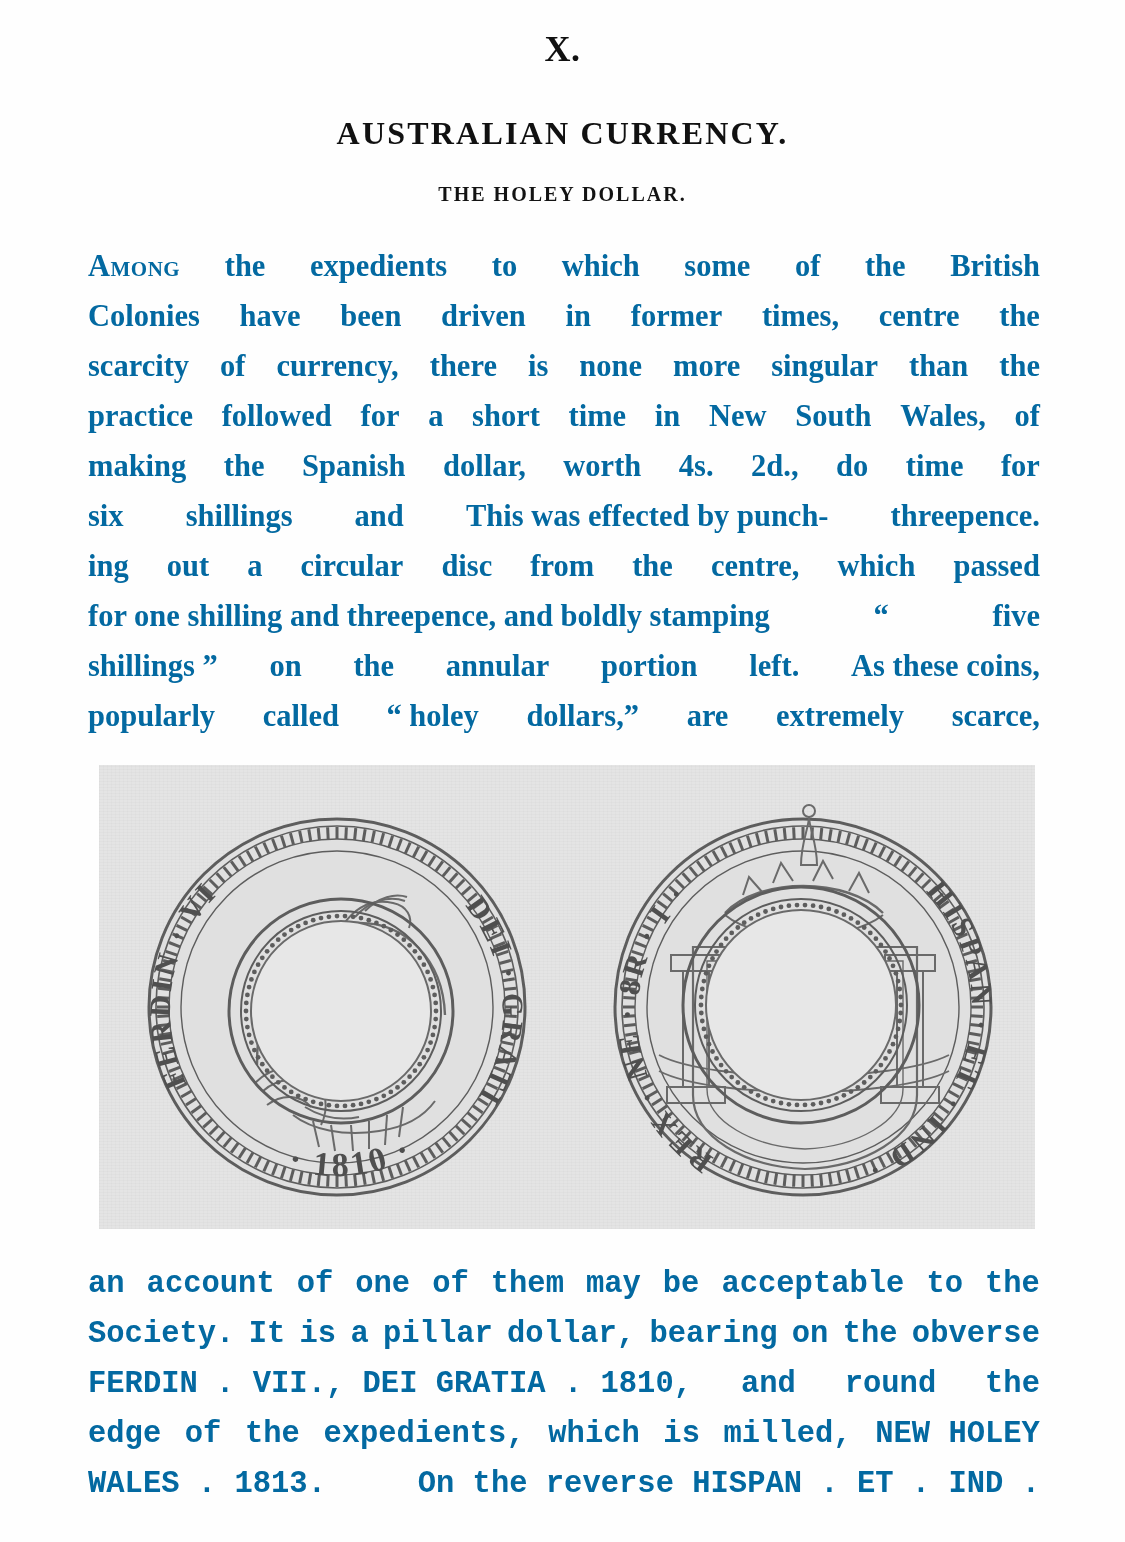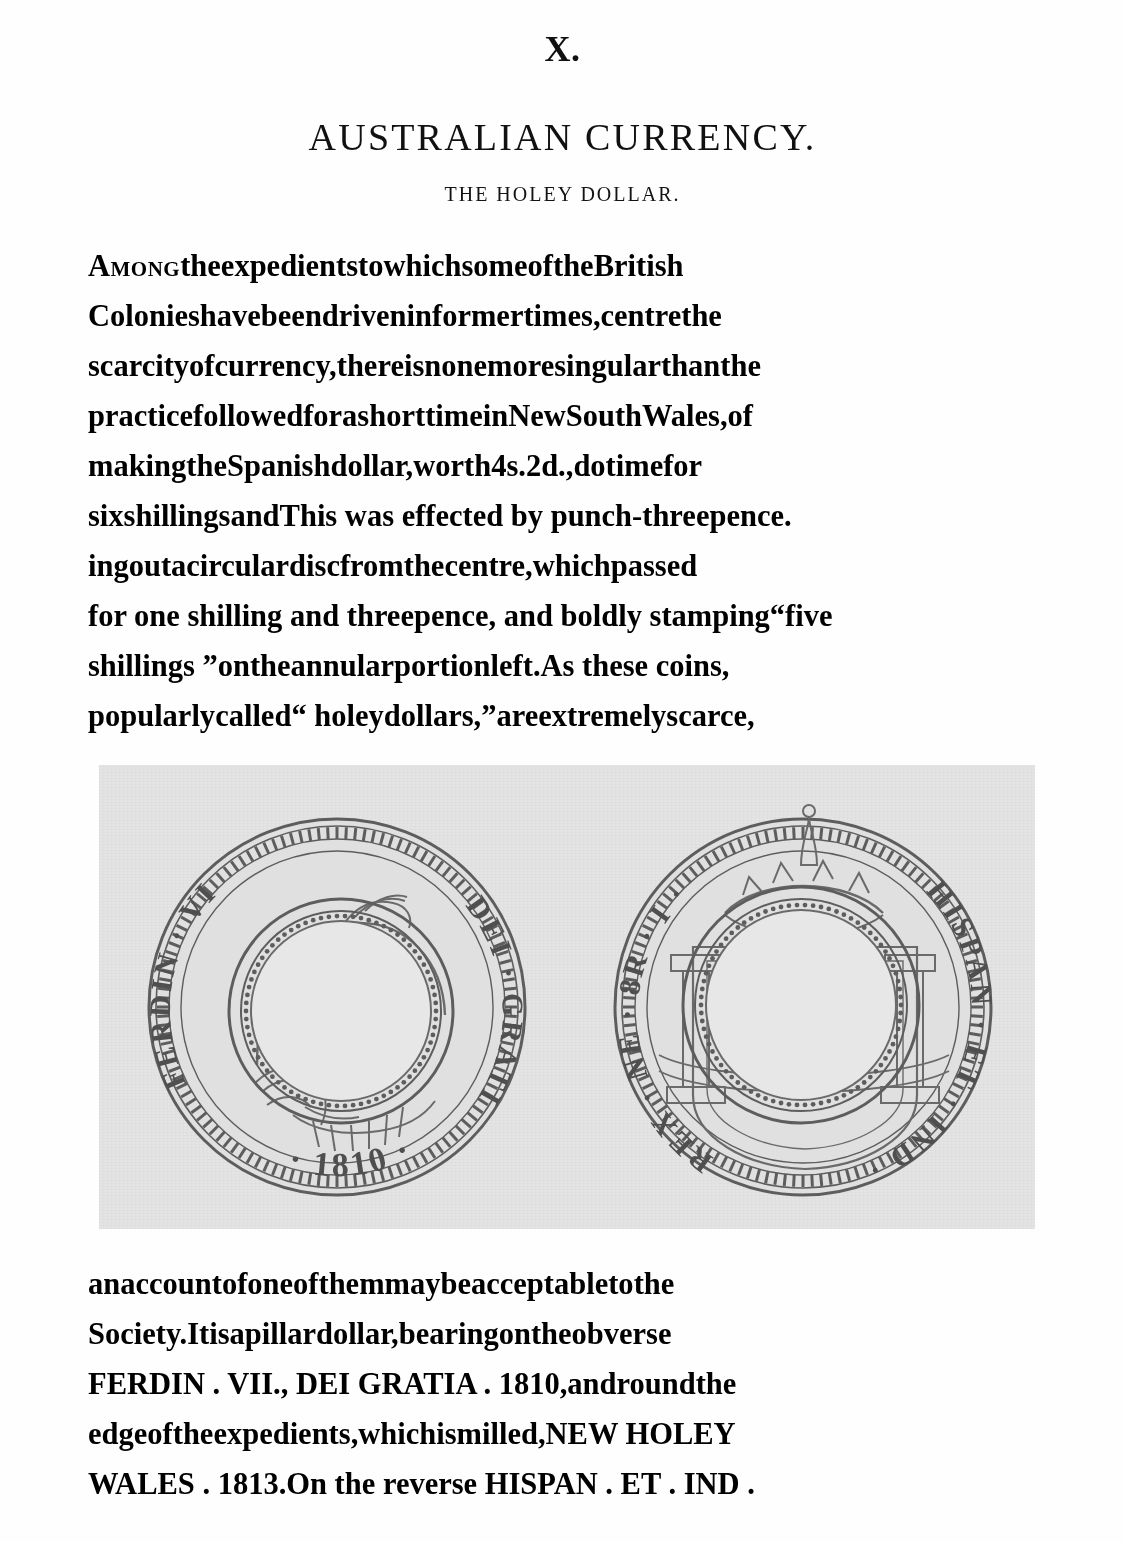--- a/index.html
+++ b/index.html
@@ -35,55 +35,55 @@
     letter-spacing: 0.5px;
     color: #101010;
   }
 
   .main-title {
     position: absolute;
     top: 115px;
     left: 0;
     width: 1125px;
     text-align: center;
-    font-size: 38px;
-    font-weight: 400;
+    font-size: 32px;
+    font-weight: 700;
     letter-spacing: 2.2px;
     color: #111111;
   }
 
   .sub-title {
     position: absolute;
     top: 183px;
     left: 0;
     width: 1125px;
     text-align: center;
     font-size: 20px;
-    font-weight: 400;
+    font-weight: 700;
     letter-spacing: 2px;
     color: #131313;
   }
 
   
   .textblock {
     position: absolute;
     left: 88px;
     width: 952px;
   }
   #para-top { top: 241px; }
-  #para-bottom { top: 1259px; }
+  #para-bottom { top: 1259px; font-family: Liberation Mono, monospace; }
 
   .textline {
     display: flex;
-    justify-content: flex-start;
+    justify-content: space-between;
     height: 50px;
     line-height: 50px;
     font-size: 30.5px;
     font-weight: 700;
-    color: #000000;
+    color: #0369a1;
     white-space: pre;
     letter-spacing: 0px;
   }
   .textline > span {
     display: inline-block;
   }
 
   .smallcaps {
     font-variant: small-caps;
     letter-spacing: 0.5px;

